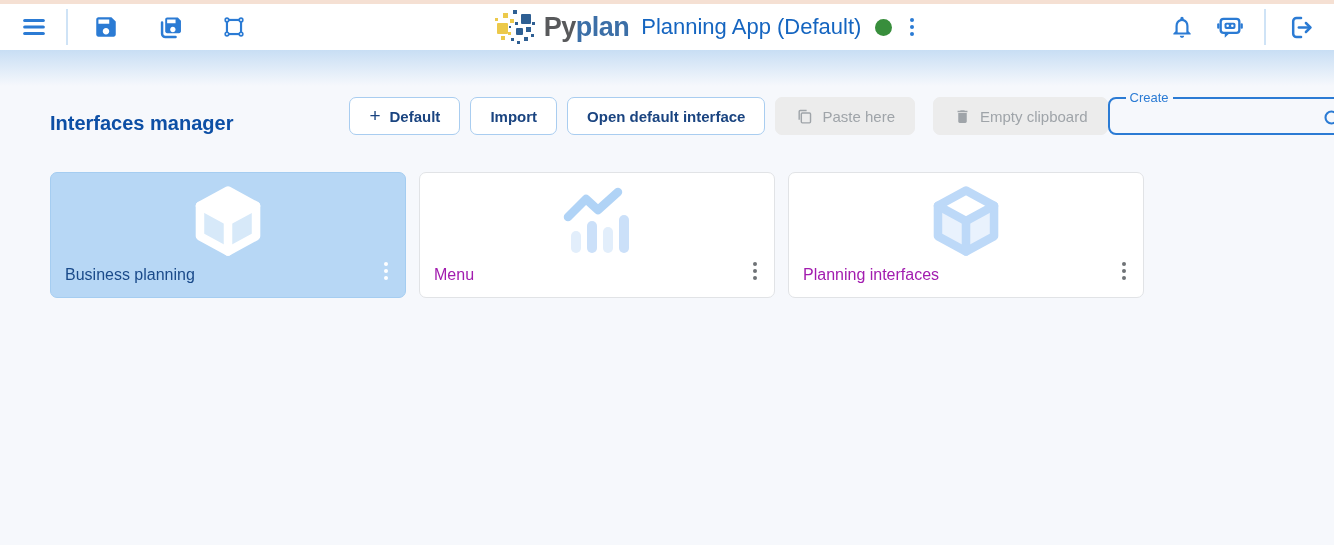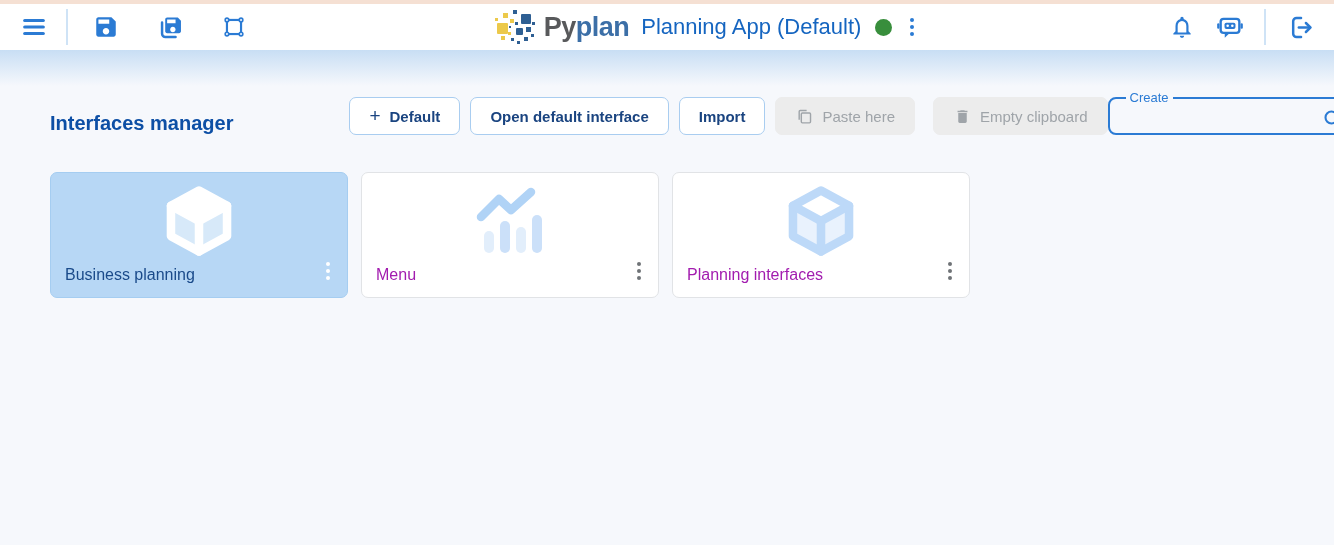--- a/index.html
+++ b/index.html
@@ -63,21 +63,21 @@
     flex: 1; min-width: 0; border: none; outline: none; background: transparent;
     font-size: 15px; color: #1a4480; font-family: inherit; height: 24px;
   }
   .search-icon-btn { flex: none; display: flex; align-items: center; justify-content: center; cursor: pointer; padding: 2px; }
 
   .section-title { font-size: 19px; font-weight: 700; color: #0d4fa5; margin-top: 50px; }
 
   
   .cards-row { display: flex; gap: 13px; margin-top: 37px; }
   .card {
-    position: relative; width: 298px; height: 126px; border-radius: 7px;
+    position: relative; width: 356px; height: 126px; border-radius: 7px;
     background: #ffffff; border: 1px solid #e1e3e6; cursor: pointer;
     display: flex; flex-direction: column; align-items: center;
   }
   .card.selected { background: #b7d7f5; border-color: #a5cdf1; }
   .card-icon { margin-top: 6px; height: 84px; display: flex; align-items: center; justify-content: center; }
   .card-label {
     position: absolute; left: 14px; bottom: 13px;
     font-size: 16px; color: #a21caf;
   }
   .card.selected .card-label { color: #1a4a8a; font-weight: 500; }
@@ -197,24 +197,24 @@
 
   <div class="toolbar-row">
     <div class="page-title">Interfaces manager</div>
 
     <div class="btn-group">
       <button class="btn">
         <span class="plus">+</span>
         <span>Default</span>
       </button>
       <button class="btn">
+        <span>Import</span>
+      </button>
+      <button class="btn">
         <span>Open default interface</span>
-      </button>
-      <button class="btn">
-        <span>Import</span>
       </button>
       <button class="btn disabled">
         <svg width="17" height="17" viewBox="0 0 24 24">
           <path fill="none" stroke="#9fa4a9" stroke-width="2" d="M9 7h10a1.5 1.5 0 0 1 1.5 1.5v11A1.5 1.5 0 0 1 19 21H9a1.5 1.5 0 0 1-1.5-1.5v-11A1.5 1.5 0 0 1 9 7z"></path>
           <path fill="none" stroke="#9fa4a9" stroke-width="2" d="M4.5 16.5V5A1.5 1.5 0 0 1 6 3.5h9"></path>
         </svg>
         <span>Paste here</span>
       </button>
       <button class="btn disabled gap">
         <svg width="17" height="17" viewBox="0 0 24 24">

